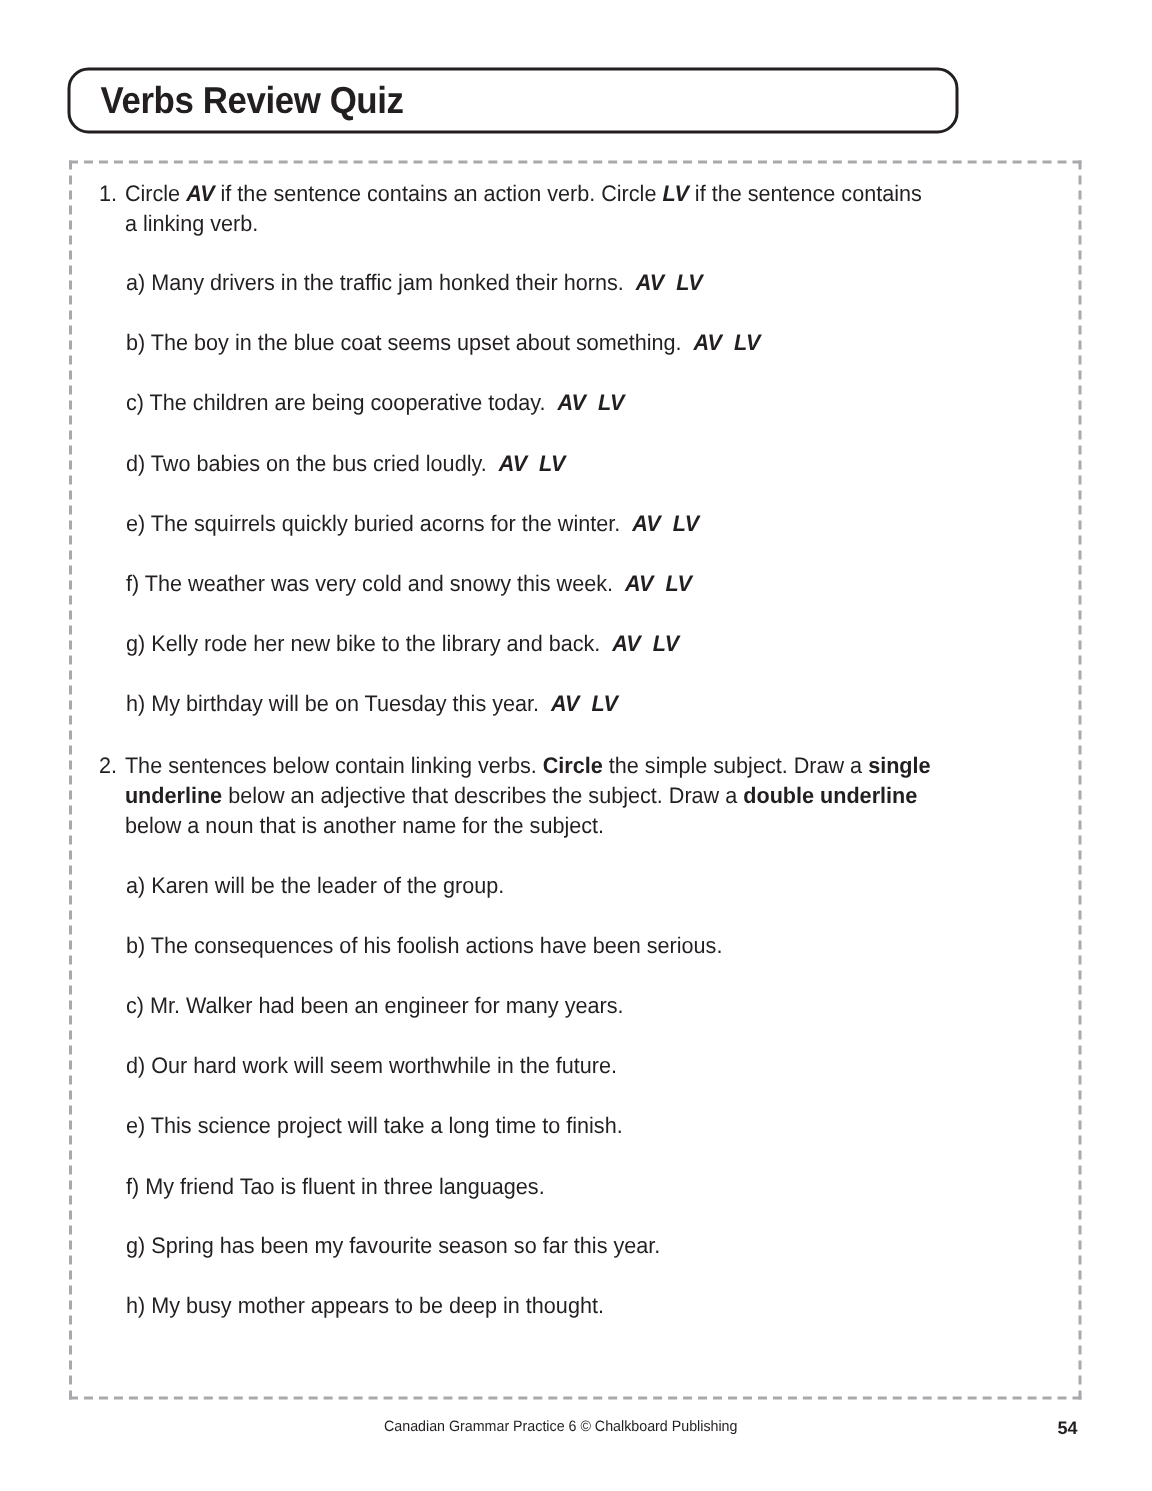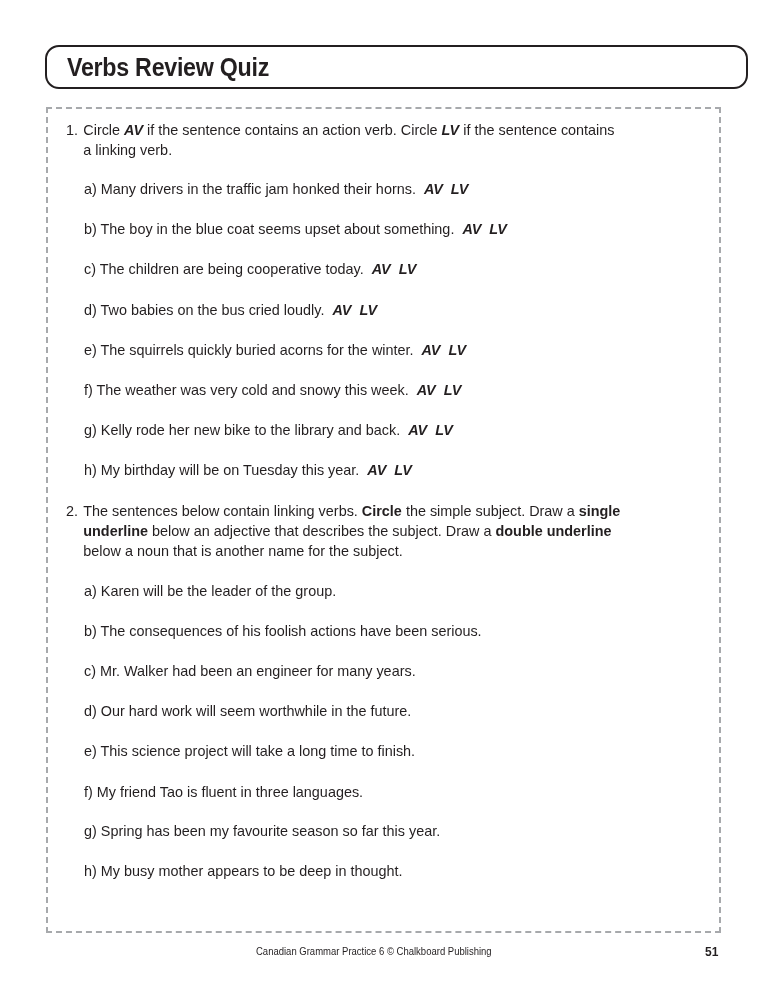--- a/index.html
+++ b/index.html
@@ -12,21 +12,21 @@
       height: 994px;
       position: relative;
       font-family: "Liberation Sans", sans-serif;
       color: #231f20;
       overflow: hidden;
     }
     .title-box {
       position: absolute;
       left: 45px;
       top: 45px;
-      width: 703px;
+      width: 594px;
       height: 44px;
       border: 2.5px solid #231f20;
       border-radius: 14px;
       box-sizing: border-box;
     }
     .title-text {
       position: absolute;
       left: 20px;
       top: 6px;
       font-size: 25px;
@@ -191,13 +191,13 @@
 <div class="item" style="top:821px;">
   <span>g)</span>
   <span>Spring has been my favourite season so far this year.</span>
 </div>
 <div class="item" style="top:861px;">
   <span>h)</span>
   <span>My busy mother appears to be deep in thought.</span>
 </div>
 
 <div class="footer-text">Canadian Grammar Practice 6 © Chalkboard Publishing</div>
-<div class="page-num">51</div>
+<div class="page-num">54</div>
 
 </body></html>

